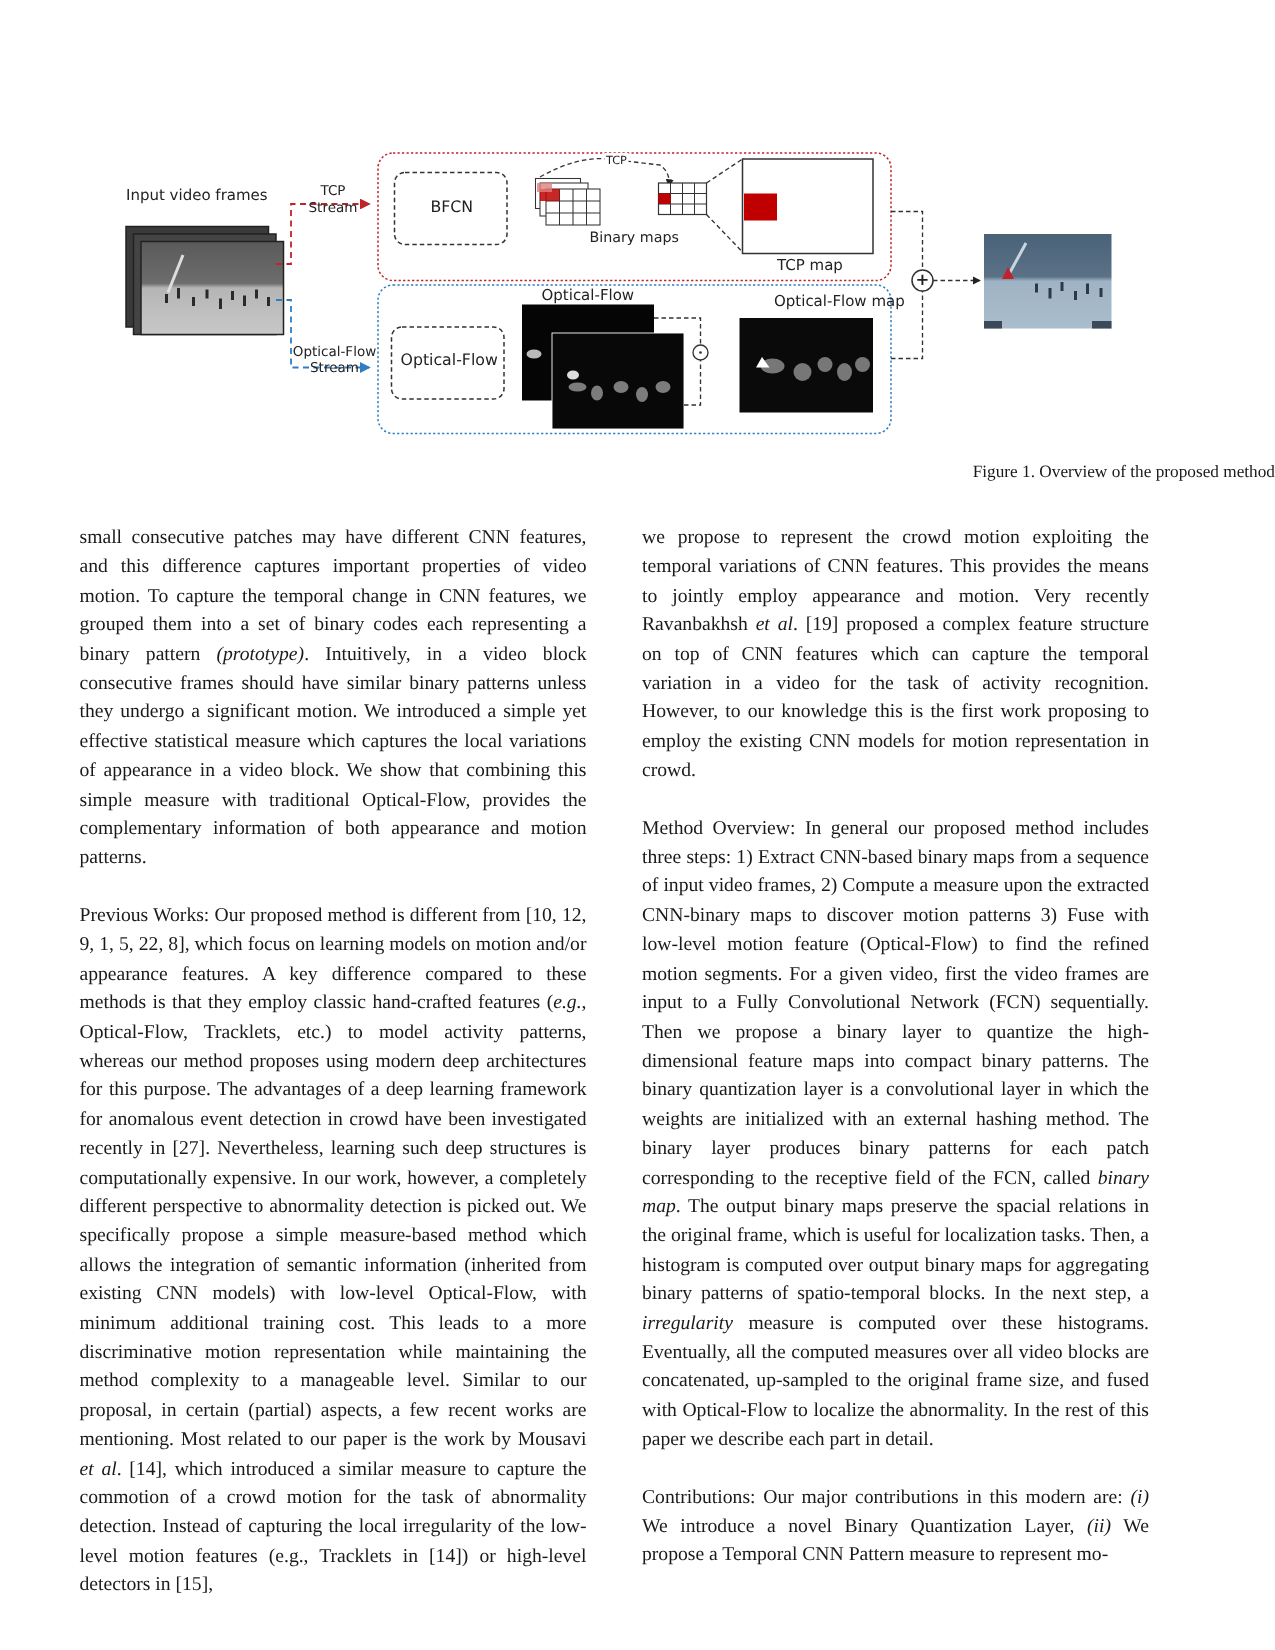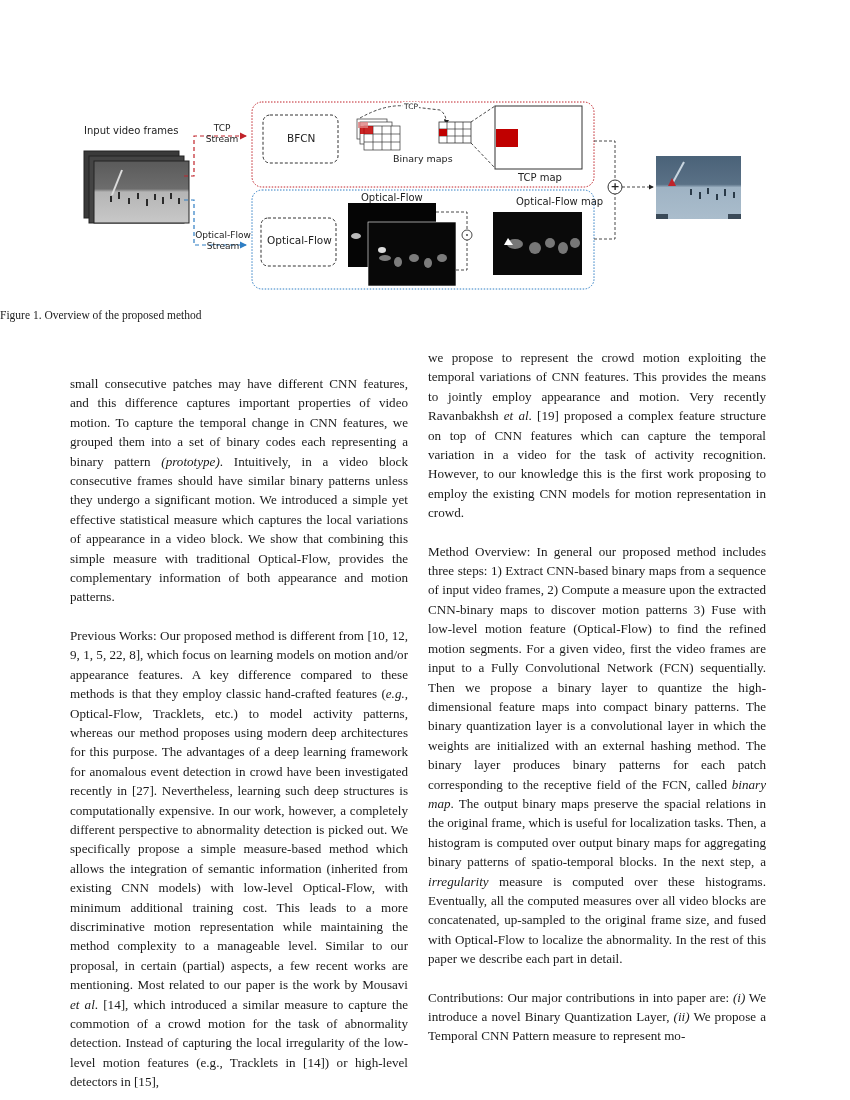--- a/index.html
+++ b/index.html
@@ -1,23 +1,23 @@
 <!DOCTYPE html>
 <html><head>
   <meta charset="utf-8">
   <style>
     html, body { margin: 0; padding: 0; background: #ffffff; }
     body { width: 850px; height: 1100px; position: relative; overflow: hidden; font-family: "Liberation Serif", serif; color: #1a1a1a; }
     .figure { position: absolute; left: 0; top: 0; width: 850px; height: 300px; }
     .figure svg { position: absolute; left: 0; top: 0; }
     .fig-label { position: absolute; font-family: "DejaVu Sans", sans-serif; font-size: 9.5px; color: #222; white-space: nowrap; }
     .fig-label.center { text-align: center; }
-    .caption { position: absolute; left: 0; width: 850px; top: 309px; text-align: left; font-size: 11.5px; }
+    .caption { position: absolute; left: 0; width: 850px; top: 309px; text-align: right; font-size: 11.5px; }
     .col { position: absolute; top: 348px; width: 338px; font-size: 13.1px; line-height: 19.4px; text-align: justify; hyphens: manual; }
-    .col.left { left: 70px; margin-top: 26px; }
+    .col.left { left: 53px; }
     .col.right { left: 428px; }
     .col p { margin: 0; text-indent: 0; }
     .col p + p { margin-top: 19px; }
     b { font-weight: normal; }
     i { font-style: italic; }
   </style>
 </head>
 <body>
 
 <div class="figure">
@@ -186,14 +186,14 @@
 <div class="caption">Figure 1. Overview of the proposed method</div>
 
 <div class="col left">
   <p><span>small consecutive patches may have different CNN features, and this difference captures important properties of video motion.  To capture the temporal change in CNN features, we grouped them into a set of binary codes each representing a binary pattern </span><i>(prototype)</i><span>.  Intuitively, in a video block consecutive frames should have similar binary patterns unless they undergo a significant motion.  We introduced a simple yet effective statistical measure which captures the local variations of appearance in a video block. We show that combining this simple measure with traditional Optical-Flow, provides the complementary information of both appearance and motion patterns.</span></p>
   <p><b>Previous Works:</b><span>  Our proposed method is different from [10, 12, 9, 1, 5, 22, 8], which focus on learning models on motion and/or appearance features. A key difference compared to these methods is that they employ classic hand-crafted features (</span><i>e.g.</i><span>, Optical-Flow, Tracklets, etc.) to model activity patterns, whereas our method proposes using modern deep architectures for this purpose.  The advantages of a deep learning framework for anomalous event detection in crowd have been investigated recently in [27]. Nevertheless, learning such deep structures is computationally expensive. In our work, however, a completely different perspective to abnormality detection is picked out. We specifically propose a simple measure-based method which allows the integration of semantic information (inherited from existing CNN models) with low-level Optical-Flow, with minimum additional training cost. This leads to a more discriminative motion representation while maintaining the method complexity to a manageable level. Similar to our proposal, in certain (partial) aspects, a few recent works are mentioning.  Most related to our paper is the work by Mousavi </span><i>et al</i><span>. [14], which introduced a similar measure to capture the commotion of a crowd motion for the task of abnormality detection.  Instead of capturing the local irregularity of the low-level motion features (e.g., Tracklets in [14]) or high-level detectors in [15],</span></p>
 </div>
 
 <div class="col right">
   <p><span>we propose to represent the crowd motion exploiting the temporal variations of CNN features.  This provides the means to jointly employ appearance and motion.  Very recently Ravanbakhsh </span><i>et al</i><span>. [19] proposed a complex feature structure on top of CNN features which can capture the temporal variation in a video for the task of activity recognition.  However, to our knowledge this is the first work proposing to employ the existing CNN models for motion representation in crowd.</span></p>
   <p><b>Method Overview:</b><span>  In general our proposed method includes three steps:  1) Extract CNN-based binary maps from a sequence of input video frames, 2) Compute a measure upon the extracted CNN-binary maps to discover motion patterns 3) Fuse with low-level motion feature (Optical-Flow) to find the refined motion segments.  For a given video, first the video frames are input to a Fully Convolutional Network (FCN) sequentially. Then we propose a binary layer to quantize the high-dimensional feature maps into compact binary patterns.  The binary quantization layer is a convolutional layer in which the weights are initialized with an external hashing method.  The binary layer produces binary patterns for each patch corresponding to the receptive field of the FCN, called </span><i>binary map</i><span>.  The output binary maps preserve the spacial relations in the original frame, which is useful for localization tasks. Then, a histogram is computed over output binary maps for aggregating binary patterns of spatio-temporal blocks.  In the next step, a </span><i>irregularity</i><span> measure is computed over these histograms. Eventually, all the computed measures over all video blocks are concatenated, up-sampled to the original frame size, and fused with Optical-Flow to localize the abnormality. In the rest of this paper we describe each part in detail.</span></p>
-  <p><b>Contributions:</b><span> Our major contributions in into paper are: </span><i>(i)</i><span> We introduce a novel Binary Quantization Layer, </span><i>(ii)</i><span> We propose a Temporal CNN Pattern measure to represent mo-</span></p>
+  <p><b>Contributions:</b><span> Our major contributions in this modern are: </span><i>(i)</i><span> We introduce a novel Binary Quantization Layer, </span><i>(ii)</i><span> We propose a Temporal CNN Pattern measure to represent mo-</span></p>
 </div>
 
 </body></html>

